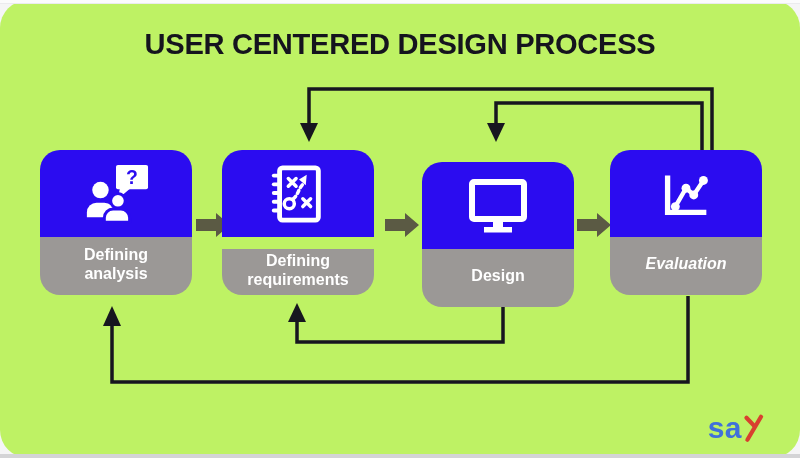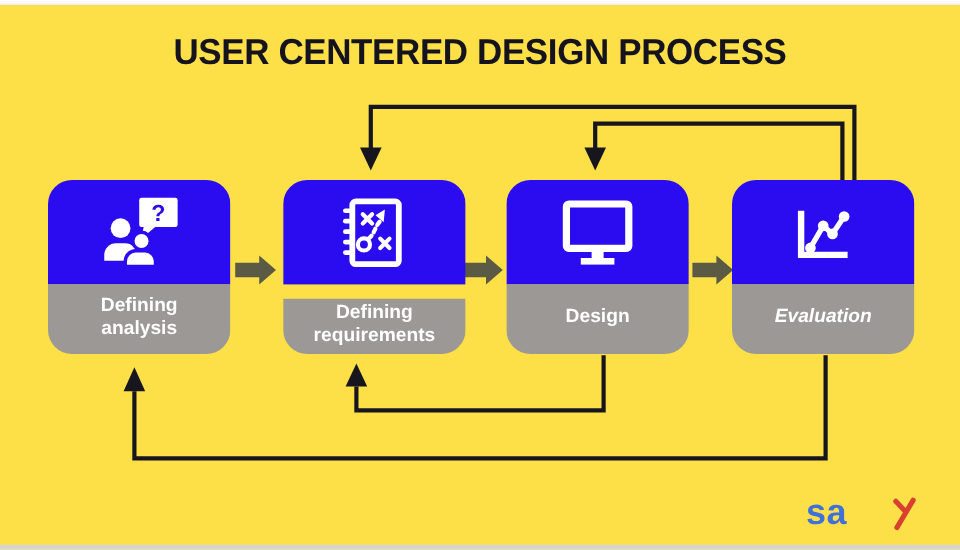--- a/index.html
+++ b/index.html
@@ -1,19 +1,19 @@
 <!DOCTYPE html>
 <html><head>
 <meta charset="utf-8">
 <style>
   * { margin:0; padding:0; box-sizing:border-box; }
   html,body { width:800px; height:458px; }
   body { font-family:"Liberation Sans", sans-serif; background:#f5f5f6; overflow:hidden; }
 
-  .canvas { position:relative; width:800px; height:458px; background:#fde047; }
+  .canvas { position:relative; width:800px; height:458px; background:#bef264;border-radius:28px; }
 
   .top-strip { position:absolute; top:0; left:0; width:800px; height:4px;
                background:#fbfbfc; border-bottom:1px solid #ebebee; }
   .bottom-strip { position:absolute; bottom:0; left:0; width:800px; height:4px;
                   background:#d4d4d6; }
 
   .title { position:absolute; top:27px; left:0; width:800px;
            text-align:center; font-size:30px; font-weight:800;
            letter-spacing:-0.3px; color:#15141e;
            transform:scaleX(0.97); }
@@ -25,28 +25,28 @@
               border-radius:20px; overflow:hidden;
               display:flex; flex-direction:column; }
   .step-box .icon-area { height:87px; background:#2b0cf0;
               display:flex; align-items:center; justify-content:center; }
   .step-box .label-area { flex:1; background:#9b9896; color:#ffffff;
               font-weight:bold; font-size:16px; line-height:1.2;
               display:flex; align-items:center; justify-content:center;
               text-align:center; padding:0 16px 4px 16px; }
 
   .box-1 { left:40px; }
-  .box-2 { left:236px;gap:12px; }
-  .box-3 { left:422px; }
+  .box-2 { left:222px;gap:12px; }
+  .box-3 { left:422px;margin-top:12px; }
   .box-4 { left:610px;font-style:italic; }
 
   .logo { position:absolute; right:36px; bottom:13px;
           display:flex; align-items:flex-start;
           font-size:30px; font-weight:bold; letter-spacing:0.5px;
-          color:#4070da;gap:36px; }
+          color:#4070da; }
   .logo .glyph { margin:2px 0 0 1px; }
   .logo .suffix { margin-left:1px; }
 </style>
 </head>
 <body>
 
 <div class="canvas">
 
   <div class="top-strip"></div>
 

